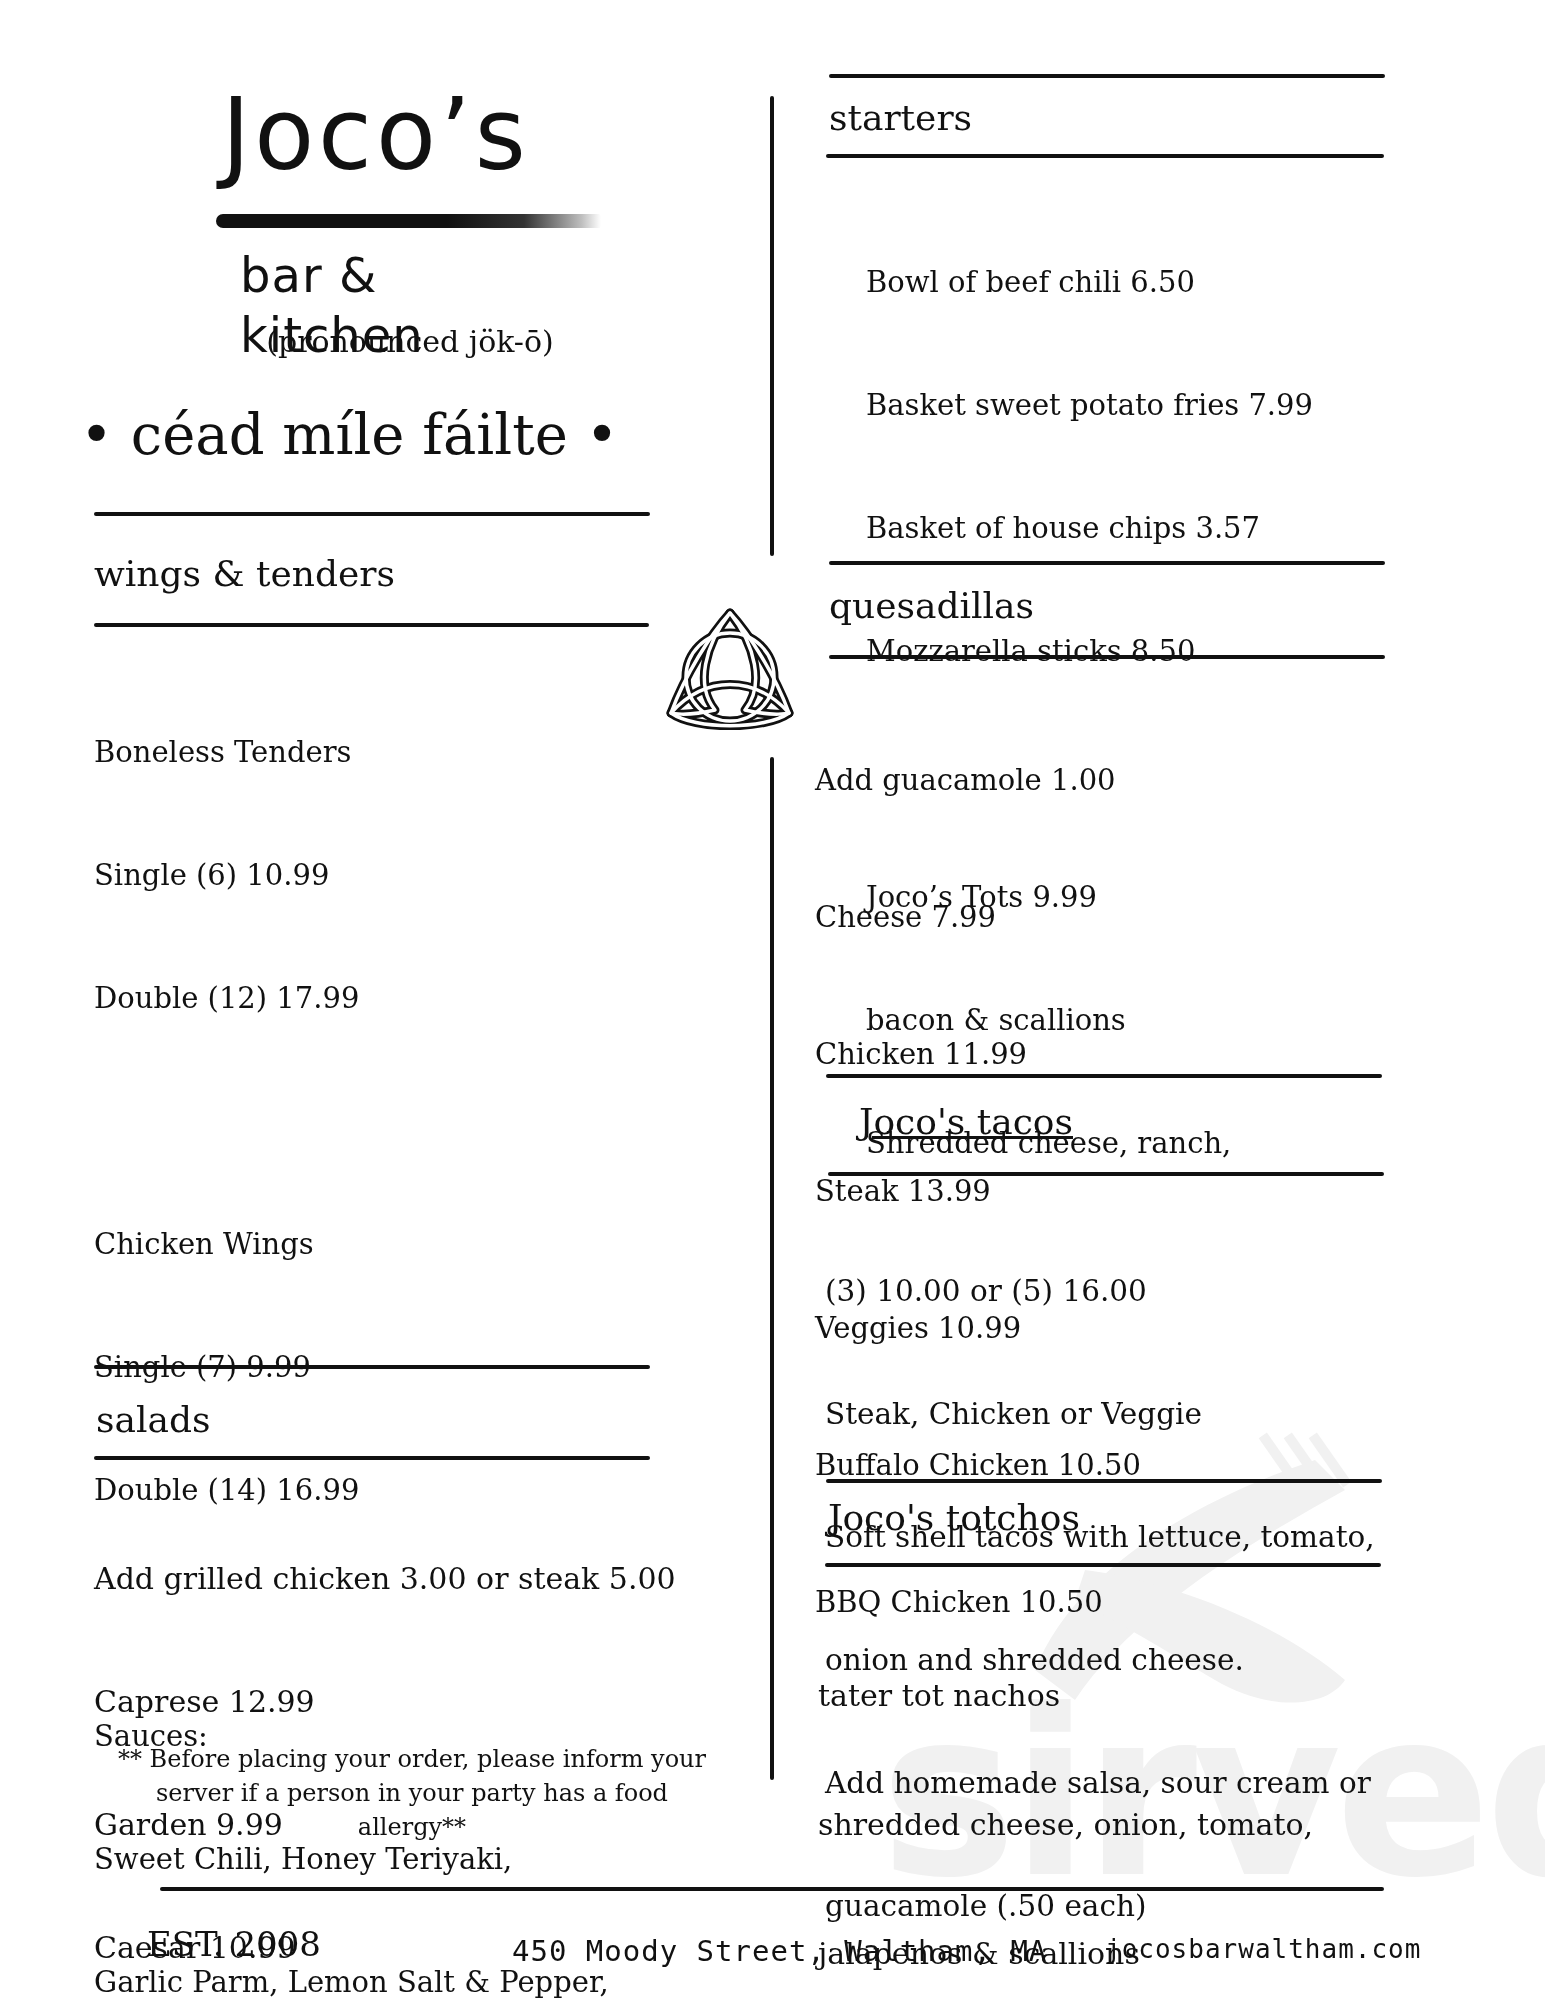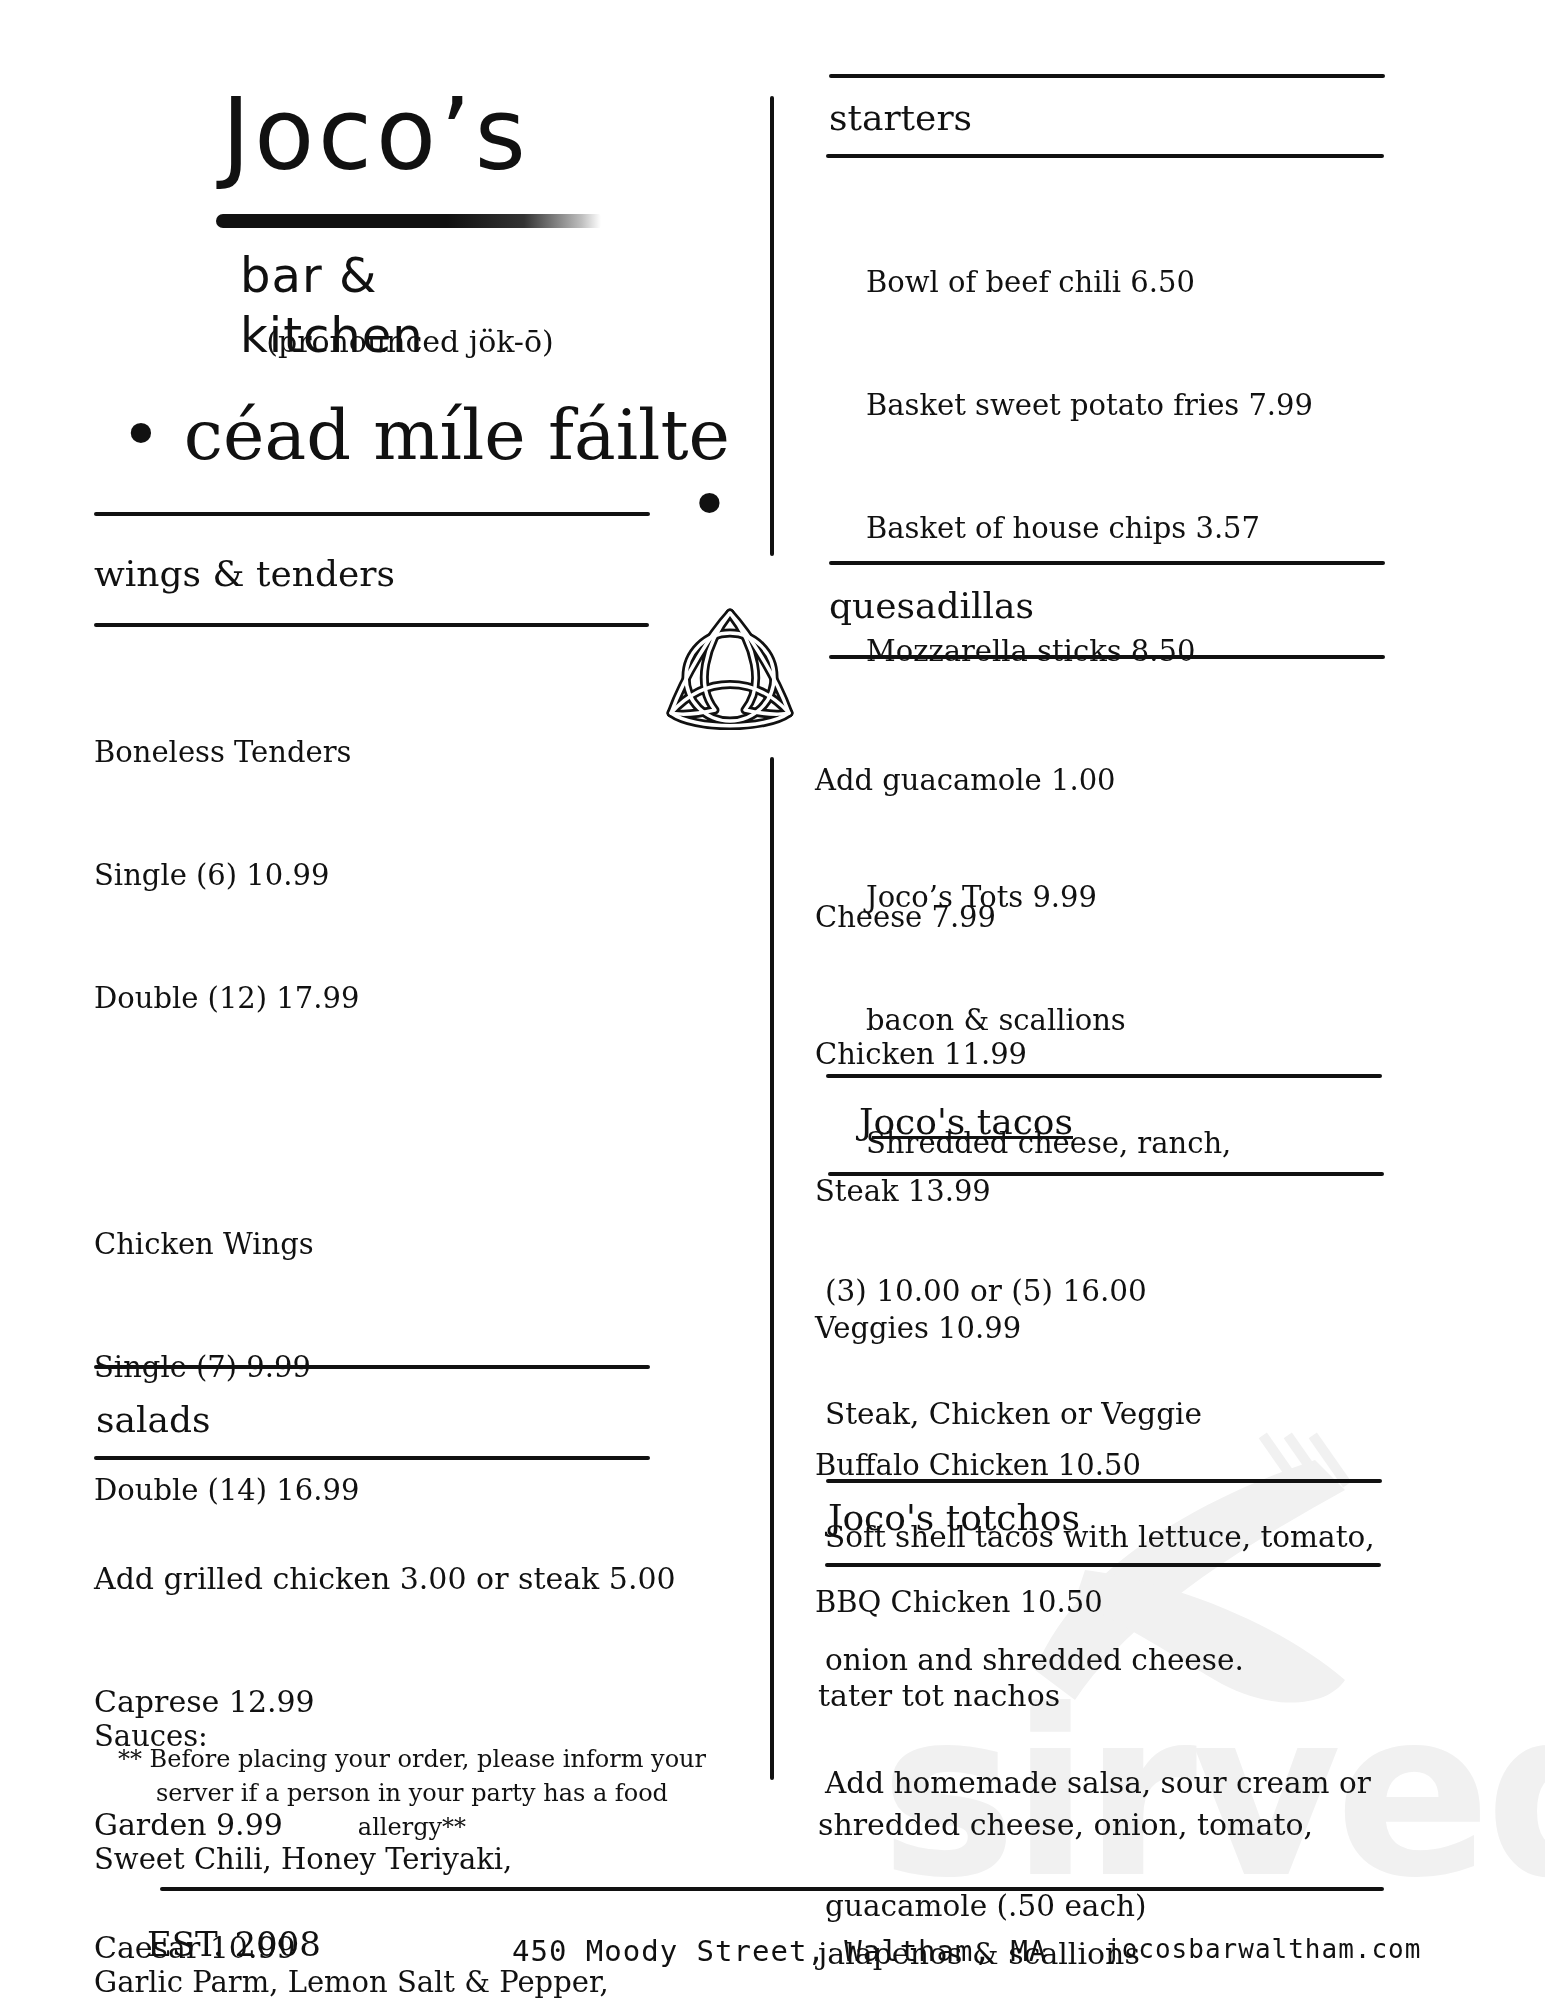--- a/index.html
+++ b/index.html
@@ -27,22 +27,22 @@
   .logo-sub {
     position: absolute; left: 240px; top: 245px; width: 320px;
     font-family: "DejaVu Sans", sans-serif; font-size: 48px; line-height: 60px;
     color: #111; letter-spacing: 1px;
   }
   .pronounce {
     position: absolute; left: 140px; top: 322px; width: 540px; text-align: center;
     font-size: 30px; line-height: 40px;
   }
   .greeting {
-    position: absolute; left: 80px; top: 400px; width: 650px; text-align: right;
-    font-size: 70px; line-height: 70px;
+    position: absolute; left: 80px; top: 400px; width: 650px; text-align: left;
+    font-size: 56px; line-height: 70px;
   }
 
   .section-title { position: absolute; font-size: 36px; line-height: 44px; }
   .lines { position: absolute; font-size: 29px; line-height: 41px; white-space: pre; }
   .lines div { height: 41px; }
   .lines .gap { height: 41px; }
   .quesa div { height: 55px; }
 
   .allergy {
     position: absolute; left: 92px; top: 1742px; width: 640px; text-align: center;

